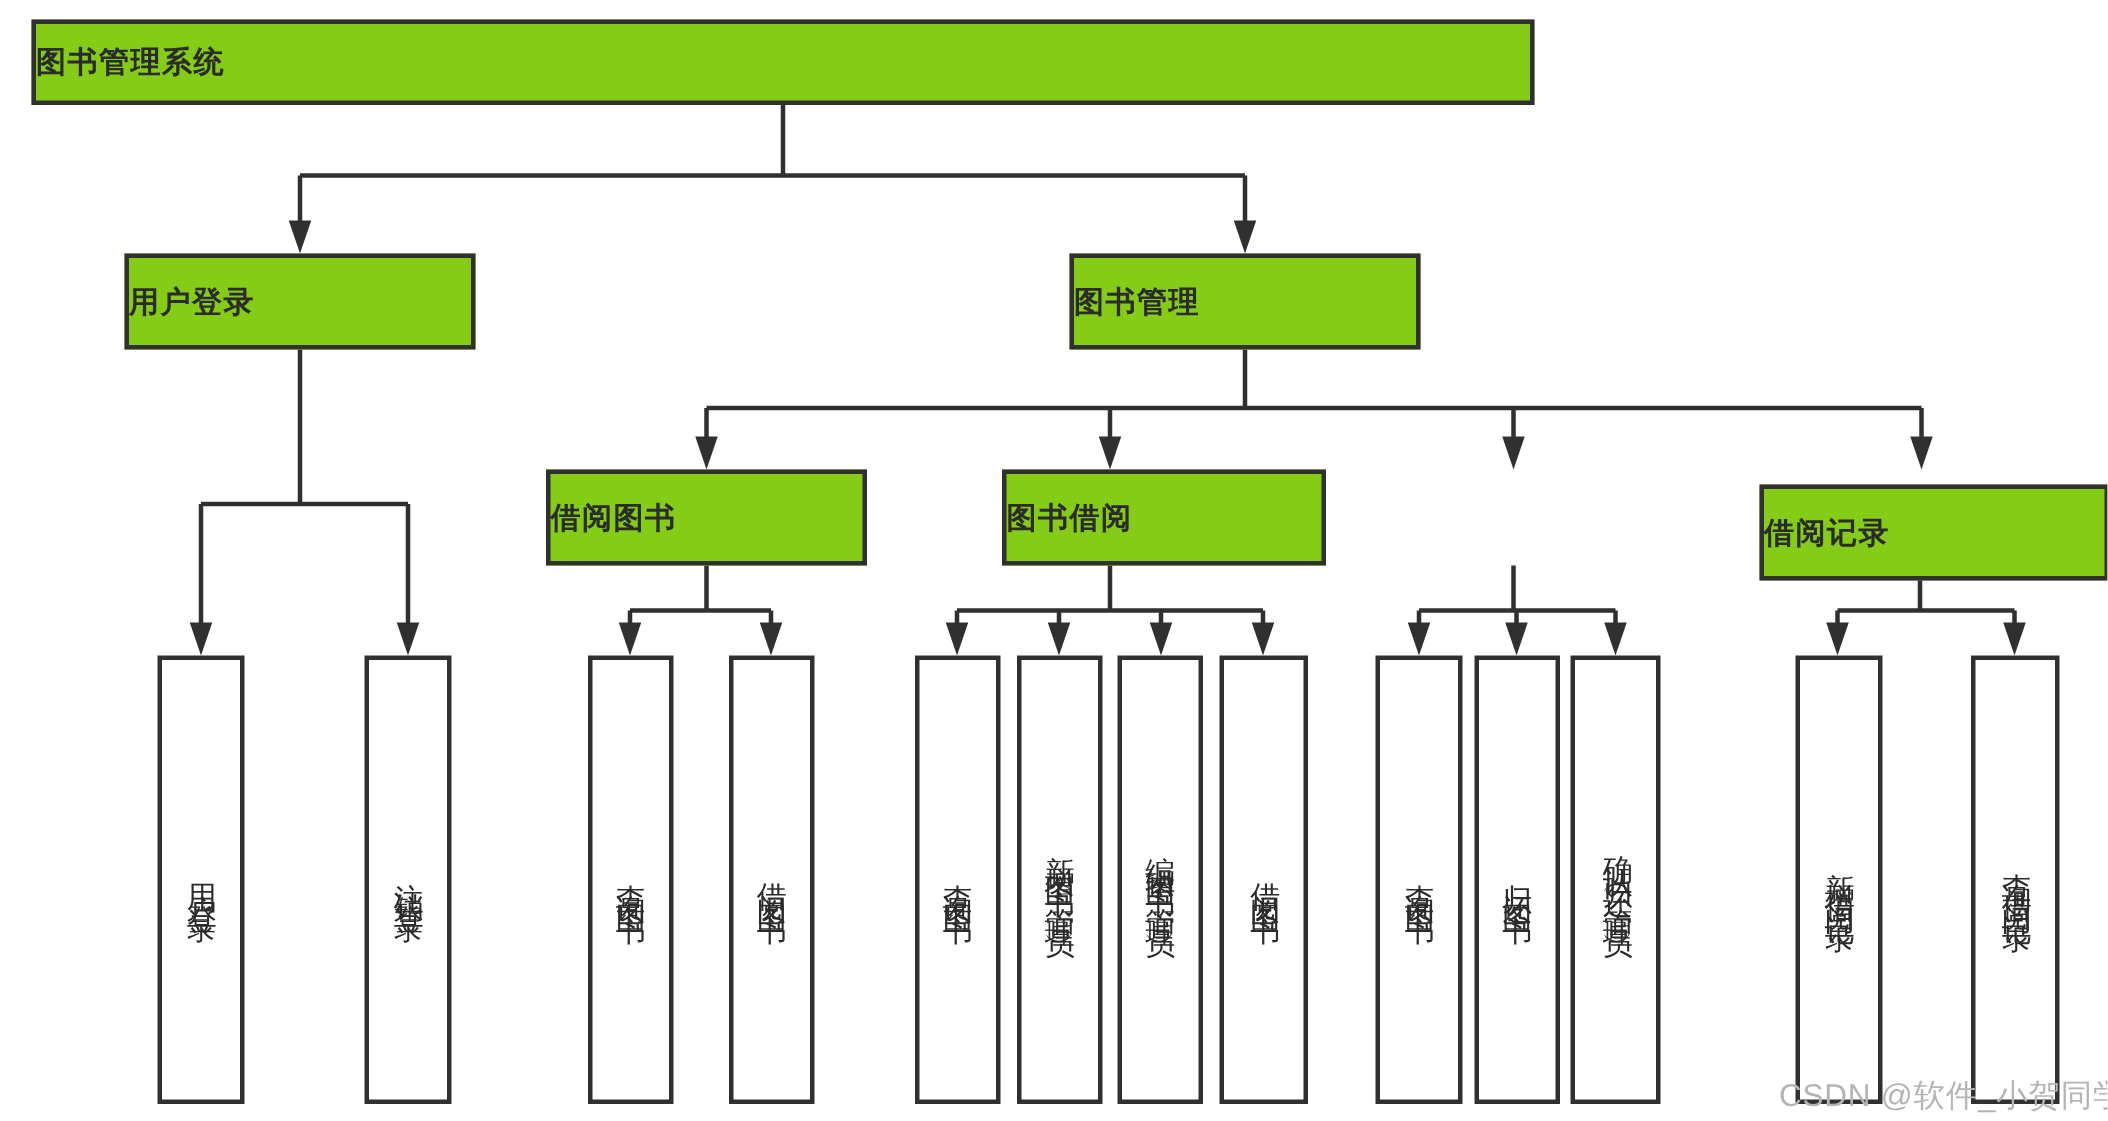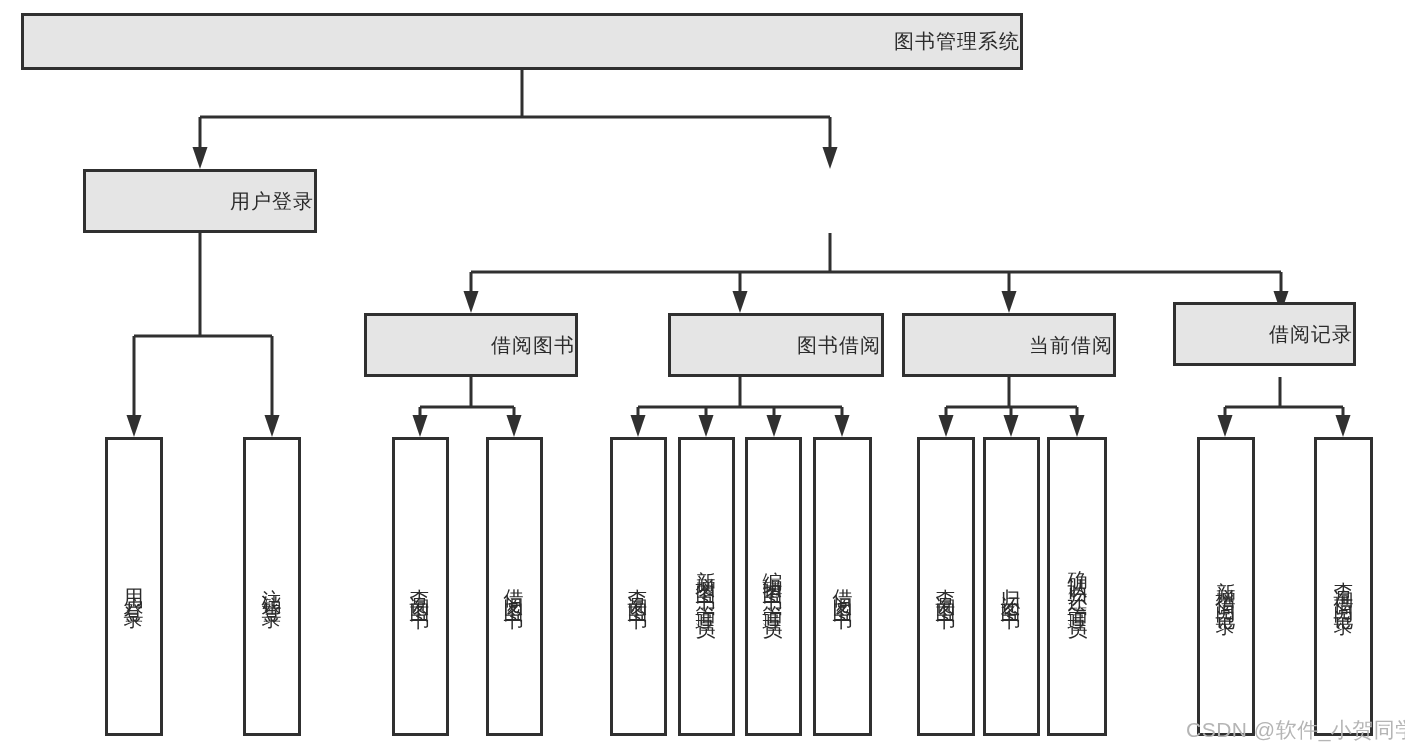--- a/index.html
+++ b/index.html
@@ -19,28 +19,29 @@
     overflow: hidden;
   }
   .wires {
     position: absolute;
     left: 0; top: 0;
     width: 1405px; height: 747px;
   }
   .node {
     position: absolute;
     border: 3px solid var(--line);
-    background: #e5e5e5;
+    background: #84cc16;
     color: var(--text);
     display: flex;
     align-items: center;
-    justify-content: flex-end;
+    justify-content: flex-start;
     font-size: 20px;
     letter-spacing: 1px;
     white-space: nowrap;
+    font-weight: bold;
   }
   .vnode {
     position: absolute;
     border: 3px solid var(--line);
     background: #ffffff;
     color: var(--text);
     font-size: 20px;
     writing-mode: vertical-rl;
     text-orientation: mixed;
     text-align: center;
@@ -51,21 +52,21 @@
     width: 58px;
     line-height: 52px;
   }
   
   #n-root   { left: 21px;  top: 13px;  width: 1002px; height: 57px; }
   #n-login  { left: 83px;  top: 169px; width: 234px;  height: 64px; }
   #n-mgmt   { left: 713px; top: 169px; width: 234px;  height: 64px; }
   #n-newrec { left: 364px; top: 313px; width: 214px;  height: 64px; }
   #n-borrow { left: 632px; top: 313px; width: 216px;  height: 64px; margin-left: 36px; }
   #n-curr   { left: 902px; top: 313px; width: 214px;  height: 64px; }
-  #n-record { left: 1173px;top: 302px; width: 183px;  height: 64px; }
+  #n-record { left: 1173px;top: 323px; width: 233px;  height: 64px; }
   
   #l1  { left: 105px;  }
   #l2  { left: 243px;  }
   #l3  { left: 392px;  width: 57px; }
   #l4  { left: 486px;  width: 57px; }
   #l5  { left: 610px;  width: 57px; }
   #l6  { left: 678px;  width: 57px; }
   #l7  { left: 745px;  width: 57px; }
   #l8  { left: 813px;  width: 59px; }
   #l9  { left: 917px;  }
@@ -138,29 +139,29 @@
     </g>
   </svg>
 
   <div class="node" id="n-root">
     <span>图书管理系统</span>
   </div>
 
   <div class="node" id="n-login">
     <span>用户登录</span>
   </div>
+  <div class="node" id="n-mgmt">
+    <span>图书管理</span>
+  </div>
 
   <div class="node" id="n-newrec">
     <span>借阅图书</span>
   </div>
   <div class="node" id="n-borrow">
     <span>图书借阅</span>
-  </div>
-  <div class="node" id="n-curr">
-    <span>当前借阅</span>
   </div>
   <div class="node" id="n-record">
     <span>借阅记录</span>
   </div>
 
   <div class="vnode" id="l1">用户登录</div>
   <div class="vnode" id="l2">注销登录</div>
   <div class="vnode" id="l3">查询图书</div>
   <div class="vnode" id="l4">借阅图书</div>
   <div class="vnode" id="l5">查询图书</div>

